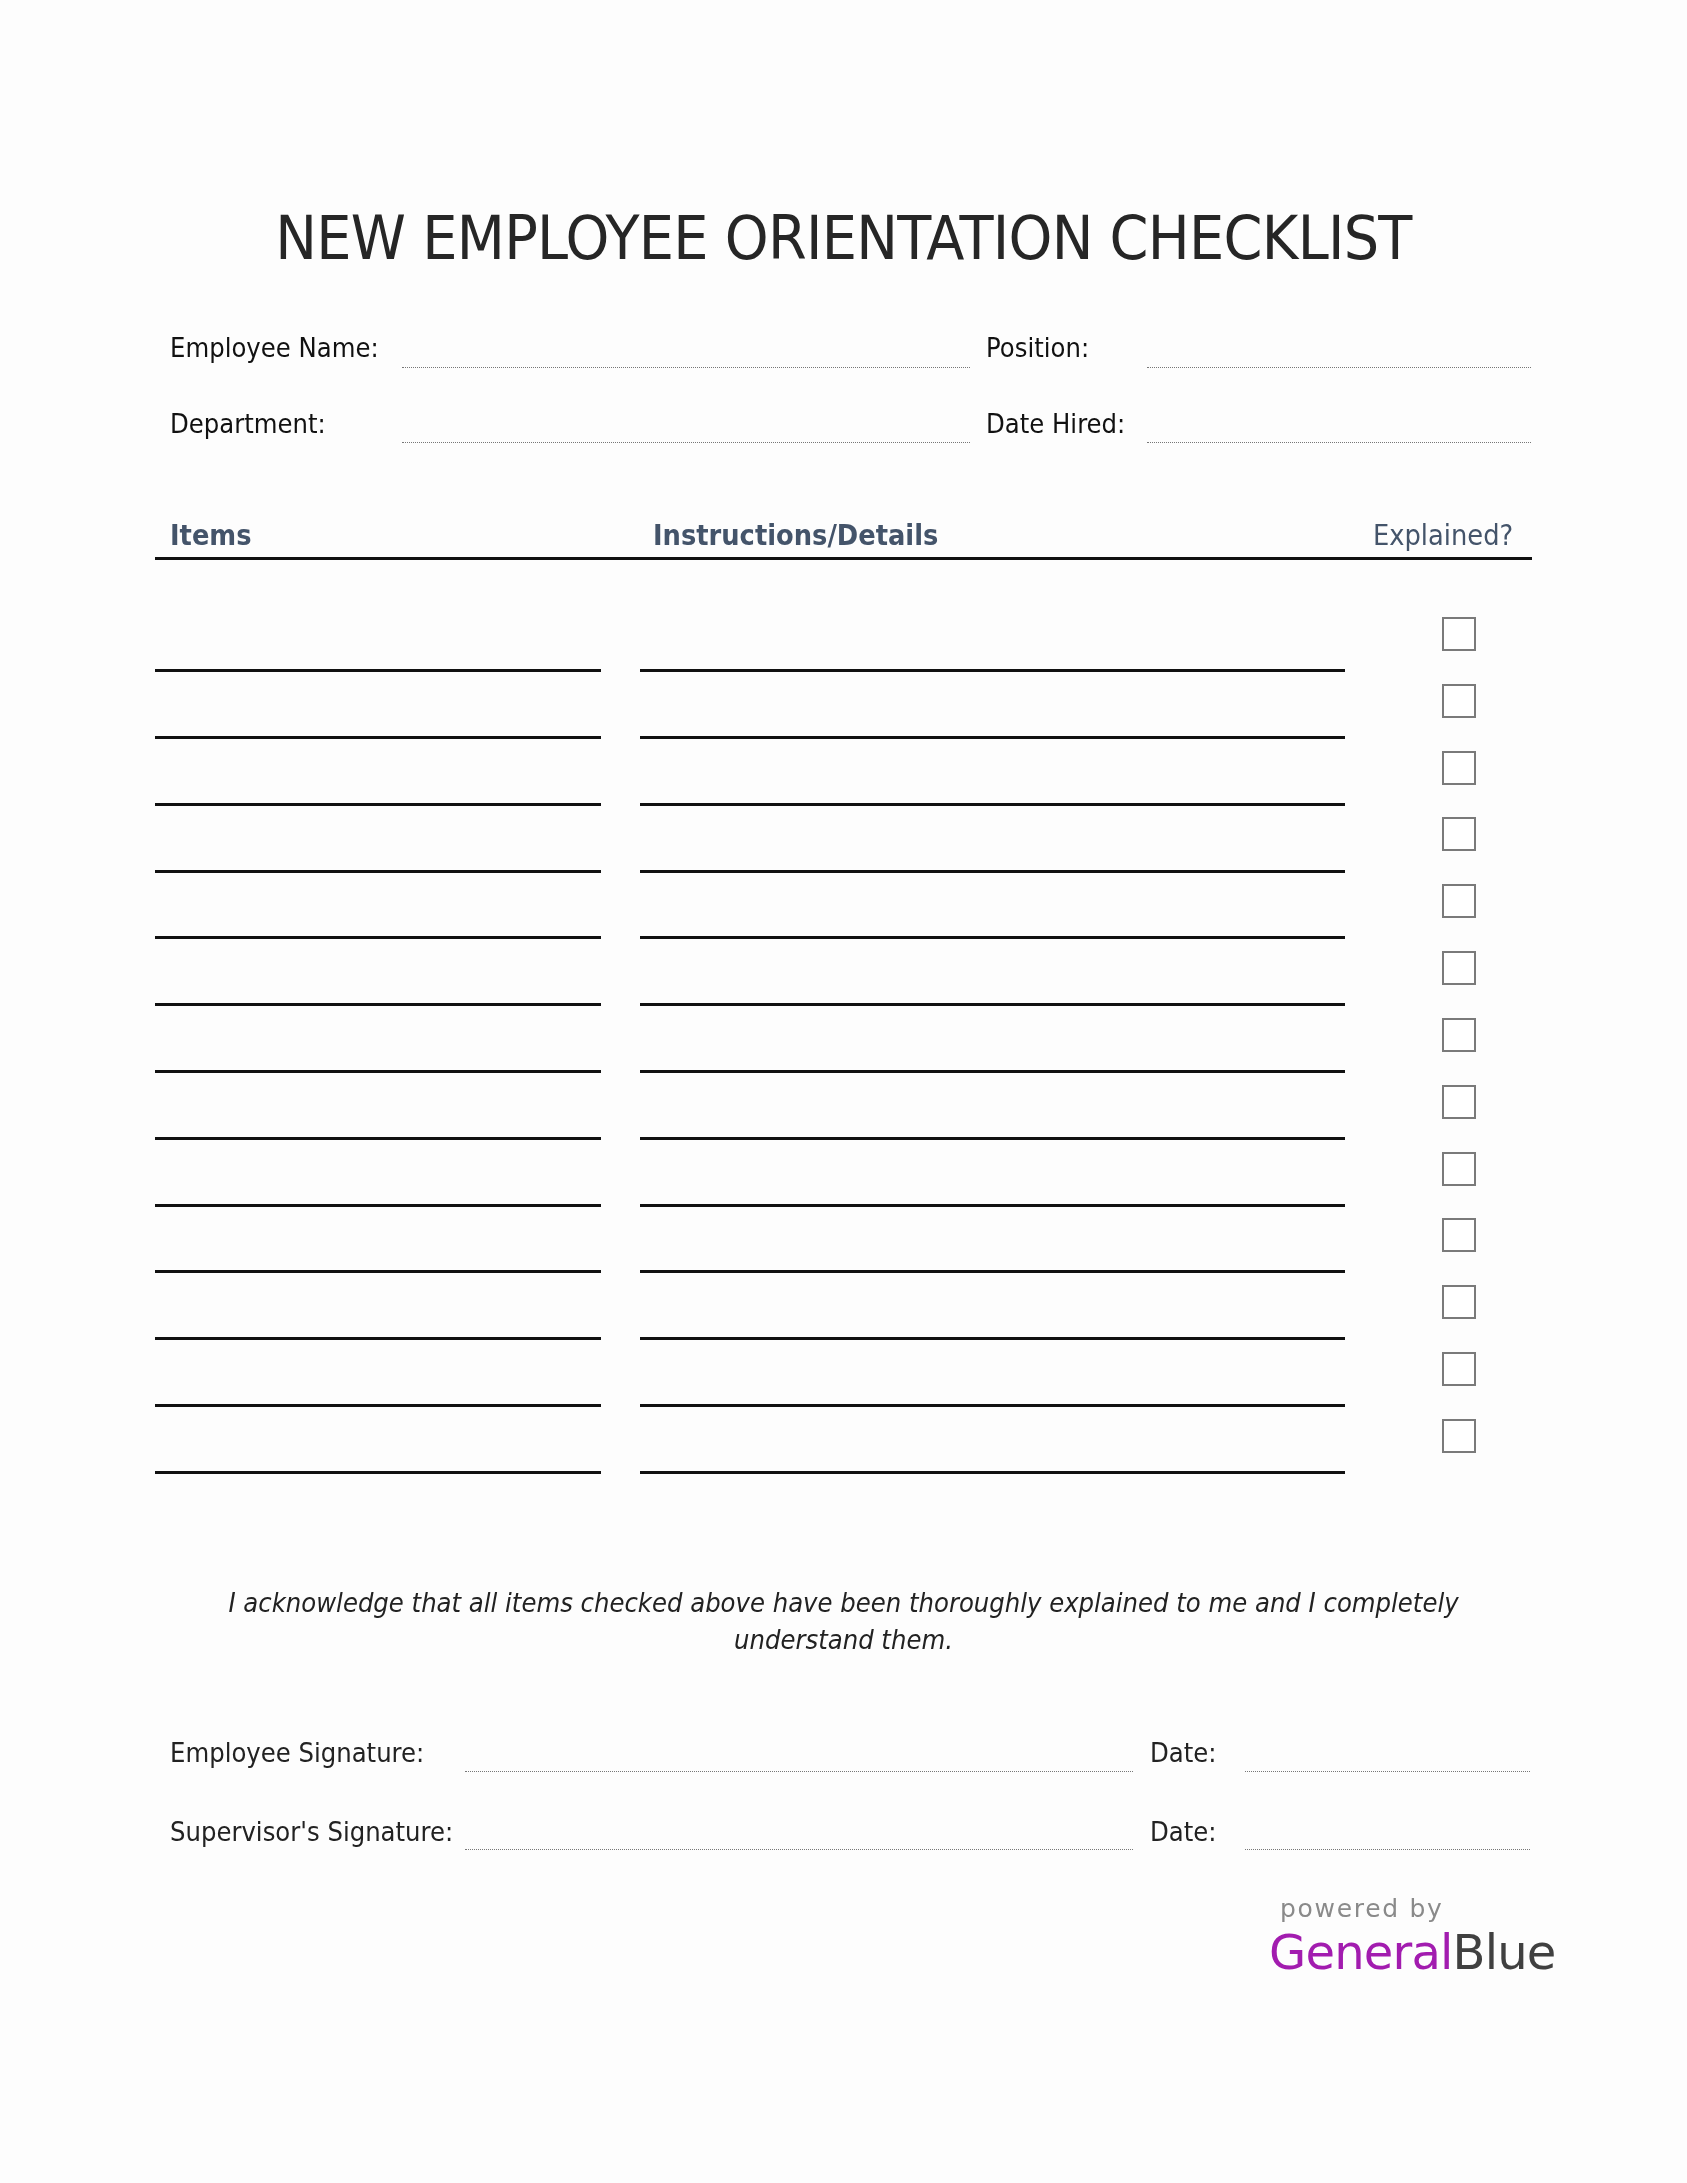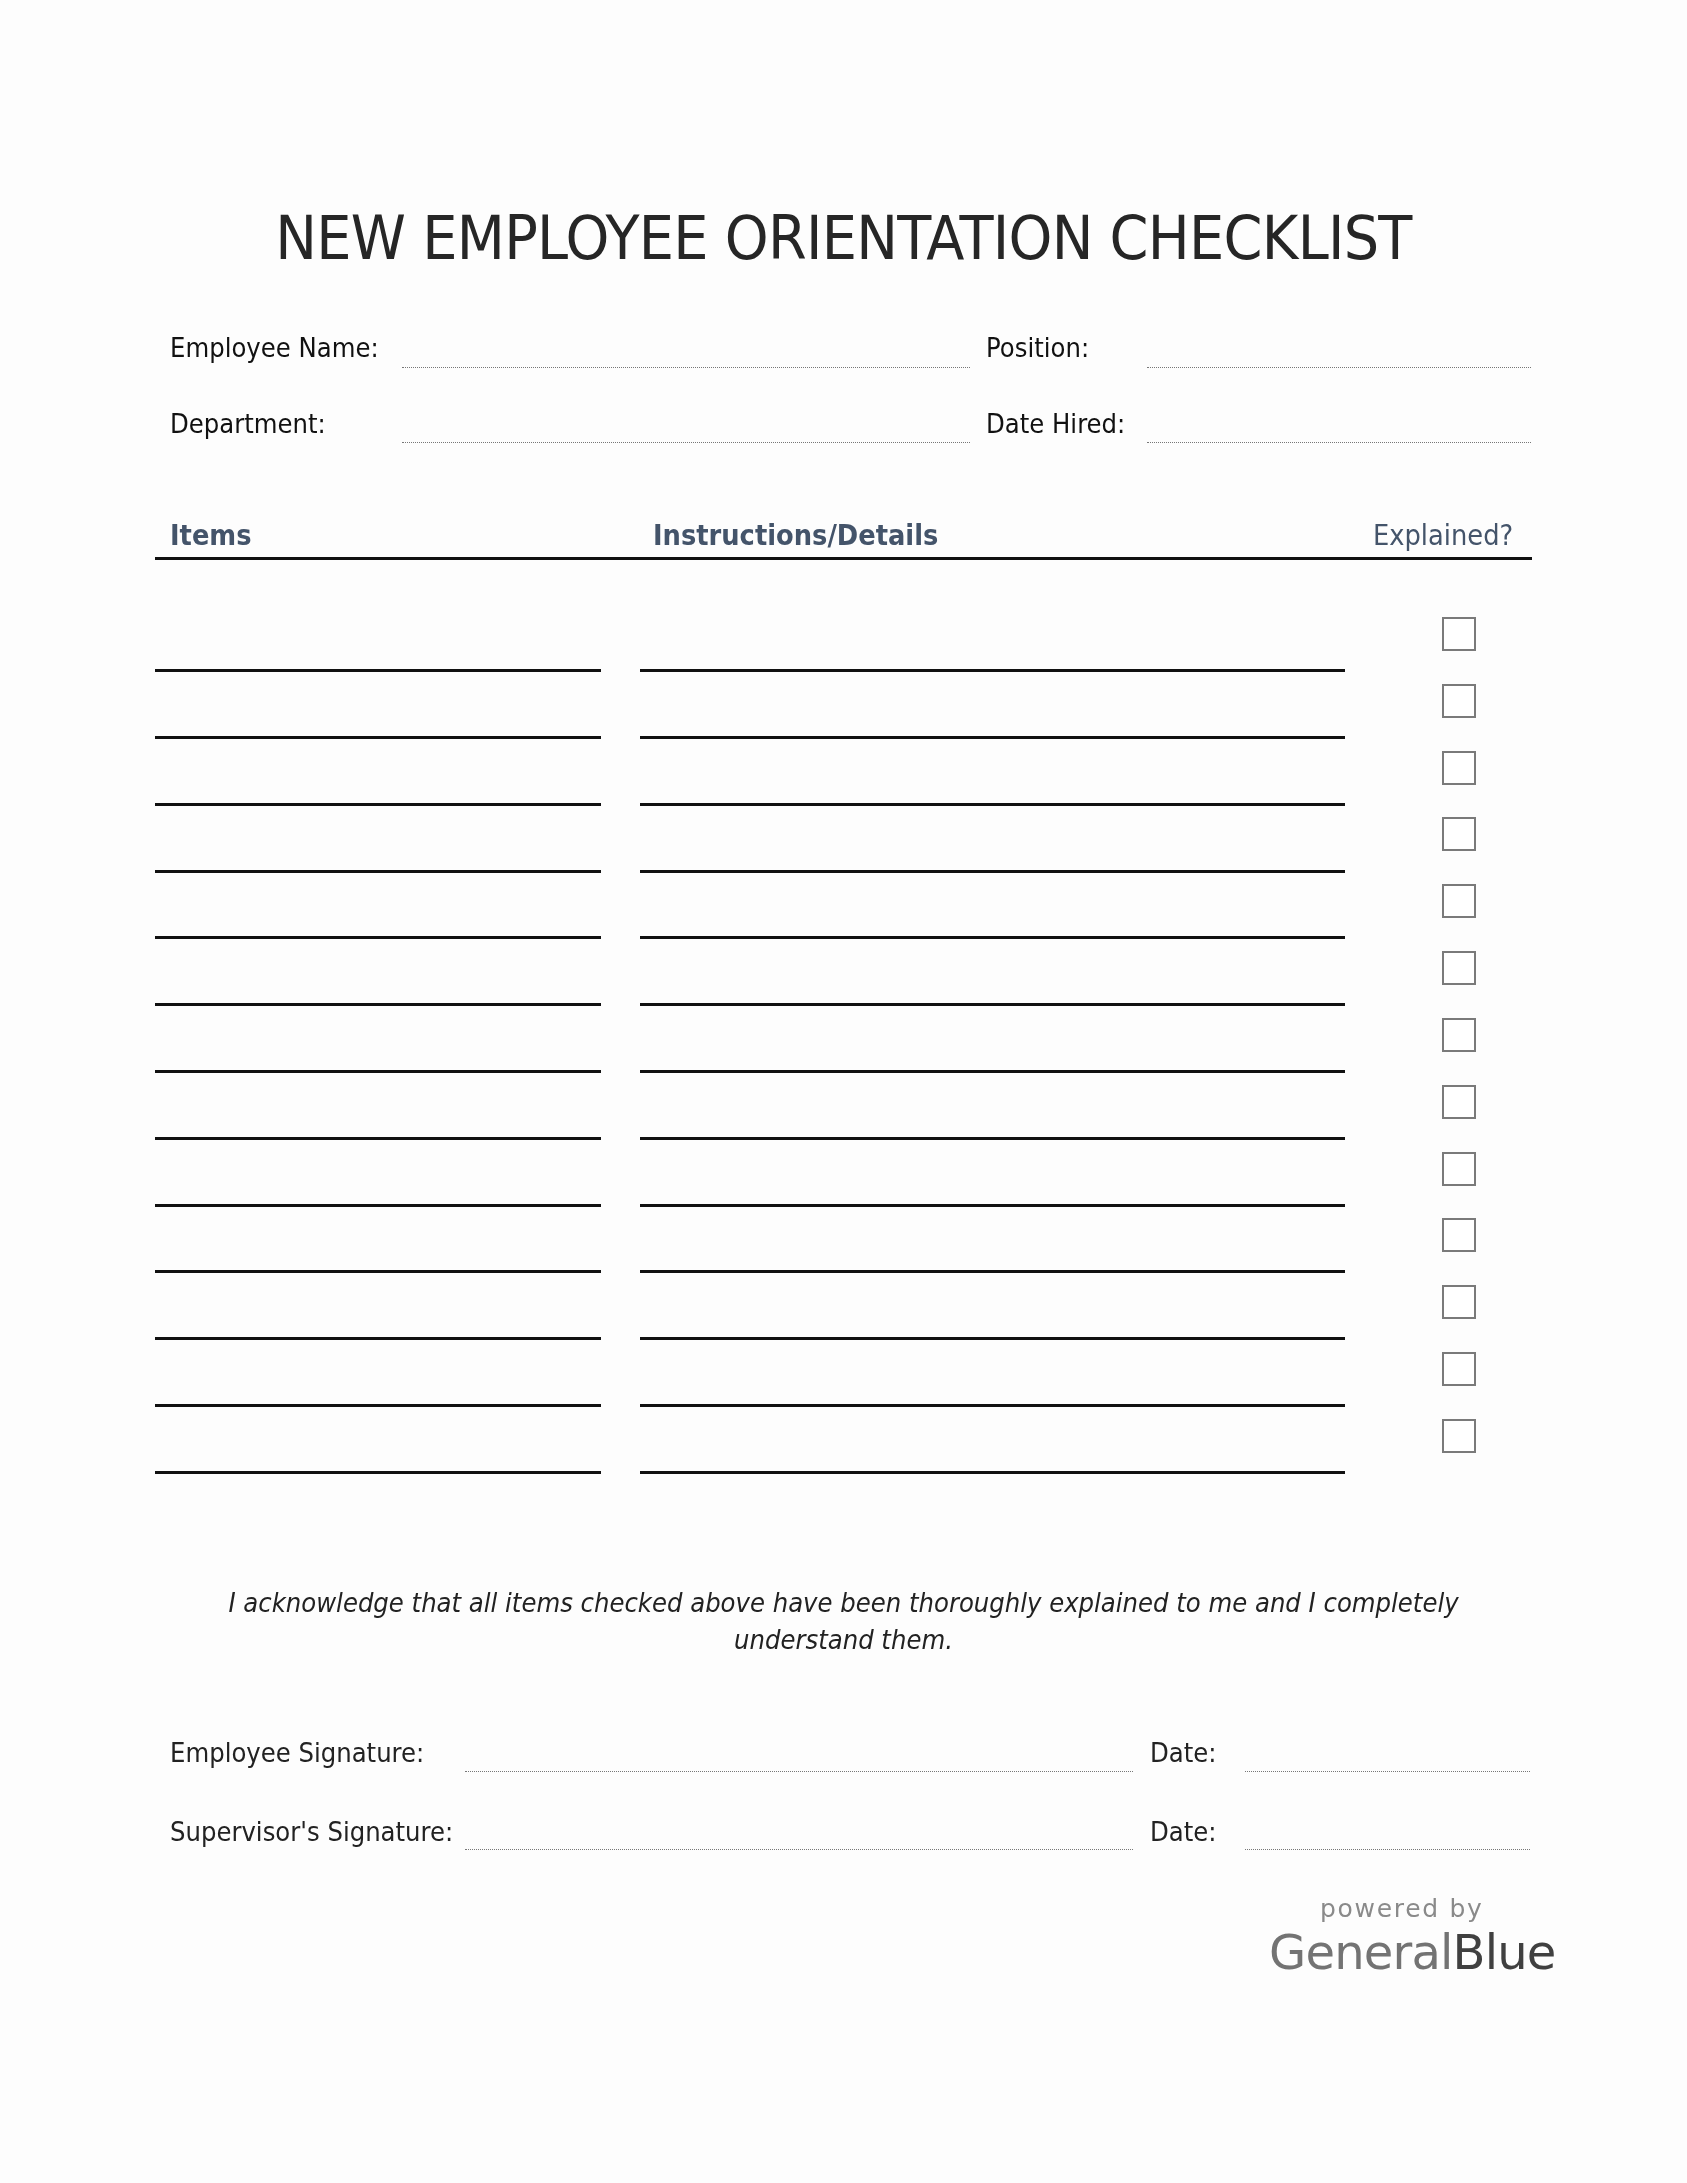--- a/index.html
+++ b/index.html
@@ -11,23 +11,23 @@
   .label { font-size:26.5px; color:#111; transform:scaleX(0.92); transform-origin:left; white-space:nowrap; }
   .dotline { height:0; border-bottom:1.7px dotted #777; }
   .colhead { font-size:28px; font-weight:bold; color:#44546a; white-space:nowrap; transform:scaleX(0.92); transform-origin:left; }
   .colhead.light { font-weight:400; }
   .rule { height:2.5px; background:#111; }
   .rowline { height:2.5px; background:#111; }
   .cb { width:30px; height:30px; border:2.5px solid #7a7a7a; background:#fff; box-sizing:content-box; }
   .ack { left:0; width:1687px; text-align:center; font-style:italic; font-size:26.5px; color:#222;
          line-height:36px; transform:scaleX(0.92); transform-origin:center; }
   .sig-label { font-size:26.5px; color:#222; white-space:nowrap; transform:scaleX(0.92); transform-origin:left; }
-  .powered { font-size:25px; color:#8a8a8a; letter-spacing:1.7px; white-space:nowrap;margin-left:40px; }
+  .powered { font-size:25px; color:#8a8a8a; letter-spacing:1.7px; white-space:nowrap; }
   .brand { font-size:48px; white-space:nowrap; letter-spacing:-0.8px; }
-  .brand .g { color:#737373; }
+  .brand .g { color:#a21caf; }
   .brand .b { color:#404040; }
 </style>
 </head>
 <body>
 
 <div class="abs title">NEW EMPLOYEE ORIENTATION CHECKLIST</div>
 
 <div class="abs label" style="left:170px; top:332px;">Employee Name:</div>
 <div class="abs dotline" style="left:402px; top:367px; width:568px;"></div>
 <div class="abs label" style="left:986px; top:332px;">Position:</div>

